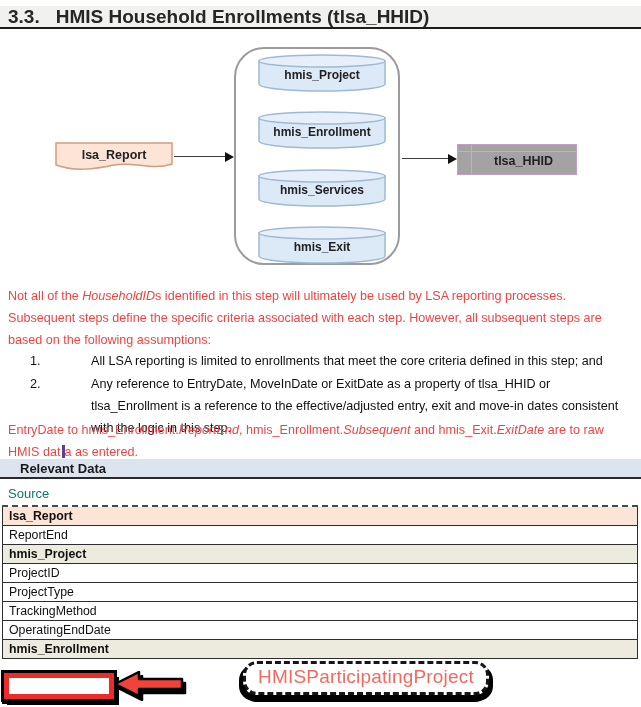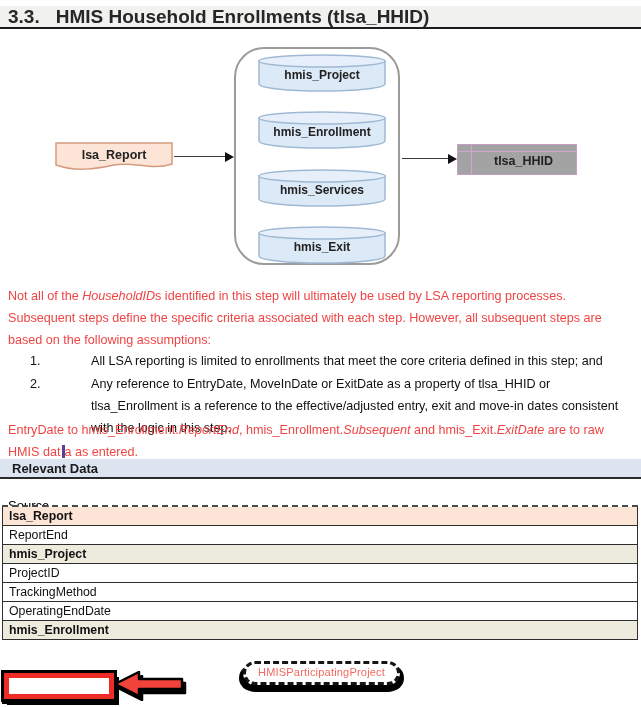--- a/index.html
+++ b/index.html
@@ -44,40 +44,40 @@
              font-size:12.6px;line-height:22px;color:#111;}
   .list-num{width:25px;flex:none;}
   .list-text{flex:1;margin-left:36px;}
   .caret{display:inline-block;width:3px;height:13px;background:#5f3e8e;
          vertical-align:-2px;margin:0 0 0 1px;}
 
   
   .section-band{position:absolute;left:0;top:459px;width:641px;height:20px;background:#dce5ef;
                 border-bottom:2px solid #2a2a2a;display:flex;align-items:center;
                 font-size:13px;font-weight:600;color:#1a1a1a;box-sizing:border-box;}
-  .section-band span{padding-left:12px;}
-  .source-label{position:absolute;left:8px;top:486px;font-size:13px;color:#000000;margin-top:12px;}
+  .section-band span{padding-left:20px;}
+  .source-label{position:absolute;left:8px;top:486px;font-size:13px;color:#0f766e;}
 
   
   .data-table{position:absolute;left:2px;top:505px;width:636px;border-top:2px dashed #4a4a4a;
               box-sizing:border-box;}
   .row{height:19px;border:1px solid #2e2e2e;border-top:none;background:#fff;
        font-size:12.3px;color:#111;display:flex;align-items:center;
        padding-left:6px;box-sizing:border-box;}
   .group-peach{background:#fce4d6;font-weight:700;}
   .group-olive{background:#ecebdd;font-weight:700;}
 
   
   .red-box{position:absolute;left:4px;top:673px;width:100px;height:16px;background:#fff;
            border:5px solid #ee2b26;outline:3px solid #000;
            box-shadow:4px 5px 0 1px #000,-2px 5px 0 0 #000;}
   .red-arrow{position:absolute;left:114px;top:671px;filter:drop-shadow(3px 4px 0 #000);}
   .callout{position:absolute;left:243px;top:661px;padding:2px 12px 4px;background:#fff;
            border:3.5px dashed #151515;border-radius:14px;color:#f4695f;
-           font-size:11px;letter-spacing:.2px;white-space:nowrap;
+           font-size:19px;letter-spacing:.2px;white-space:nowrap;
            text-shadow:0 0 2px #fff;
            box-shadow:3px 5px 0 1px #000,-3px 5px 0 1px #000,0 7px 0 0 #000;}
 </style>
 </head>
 <body>
 
 <div class="page">
 
   <div class="title-bar">
     <span class="title-num">3.3.</span>
@@ -163,20 +163,23 @@
       <div class="row">
         <span>ReportEnd</span>
       </div>
       <div class="row group-olive">
         <span>hmis_Project</span>
       </div>
       <div class="row">
         <span>ProjectID</span>
       </div>
       <div class="row">
+        <span>ProjectType</span>
+      </div>
+      <div class="row">
         <span>TrackingMethod</span>
       </div>
       <div class="row">
         <span>OperatingEndDate</span>
       </div>
       <div class="row group-olive">
         <span>hmis_Enrollment</span>
       </div>
     </div>
 

